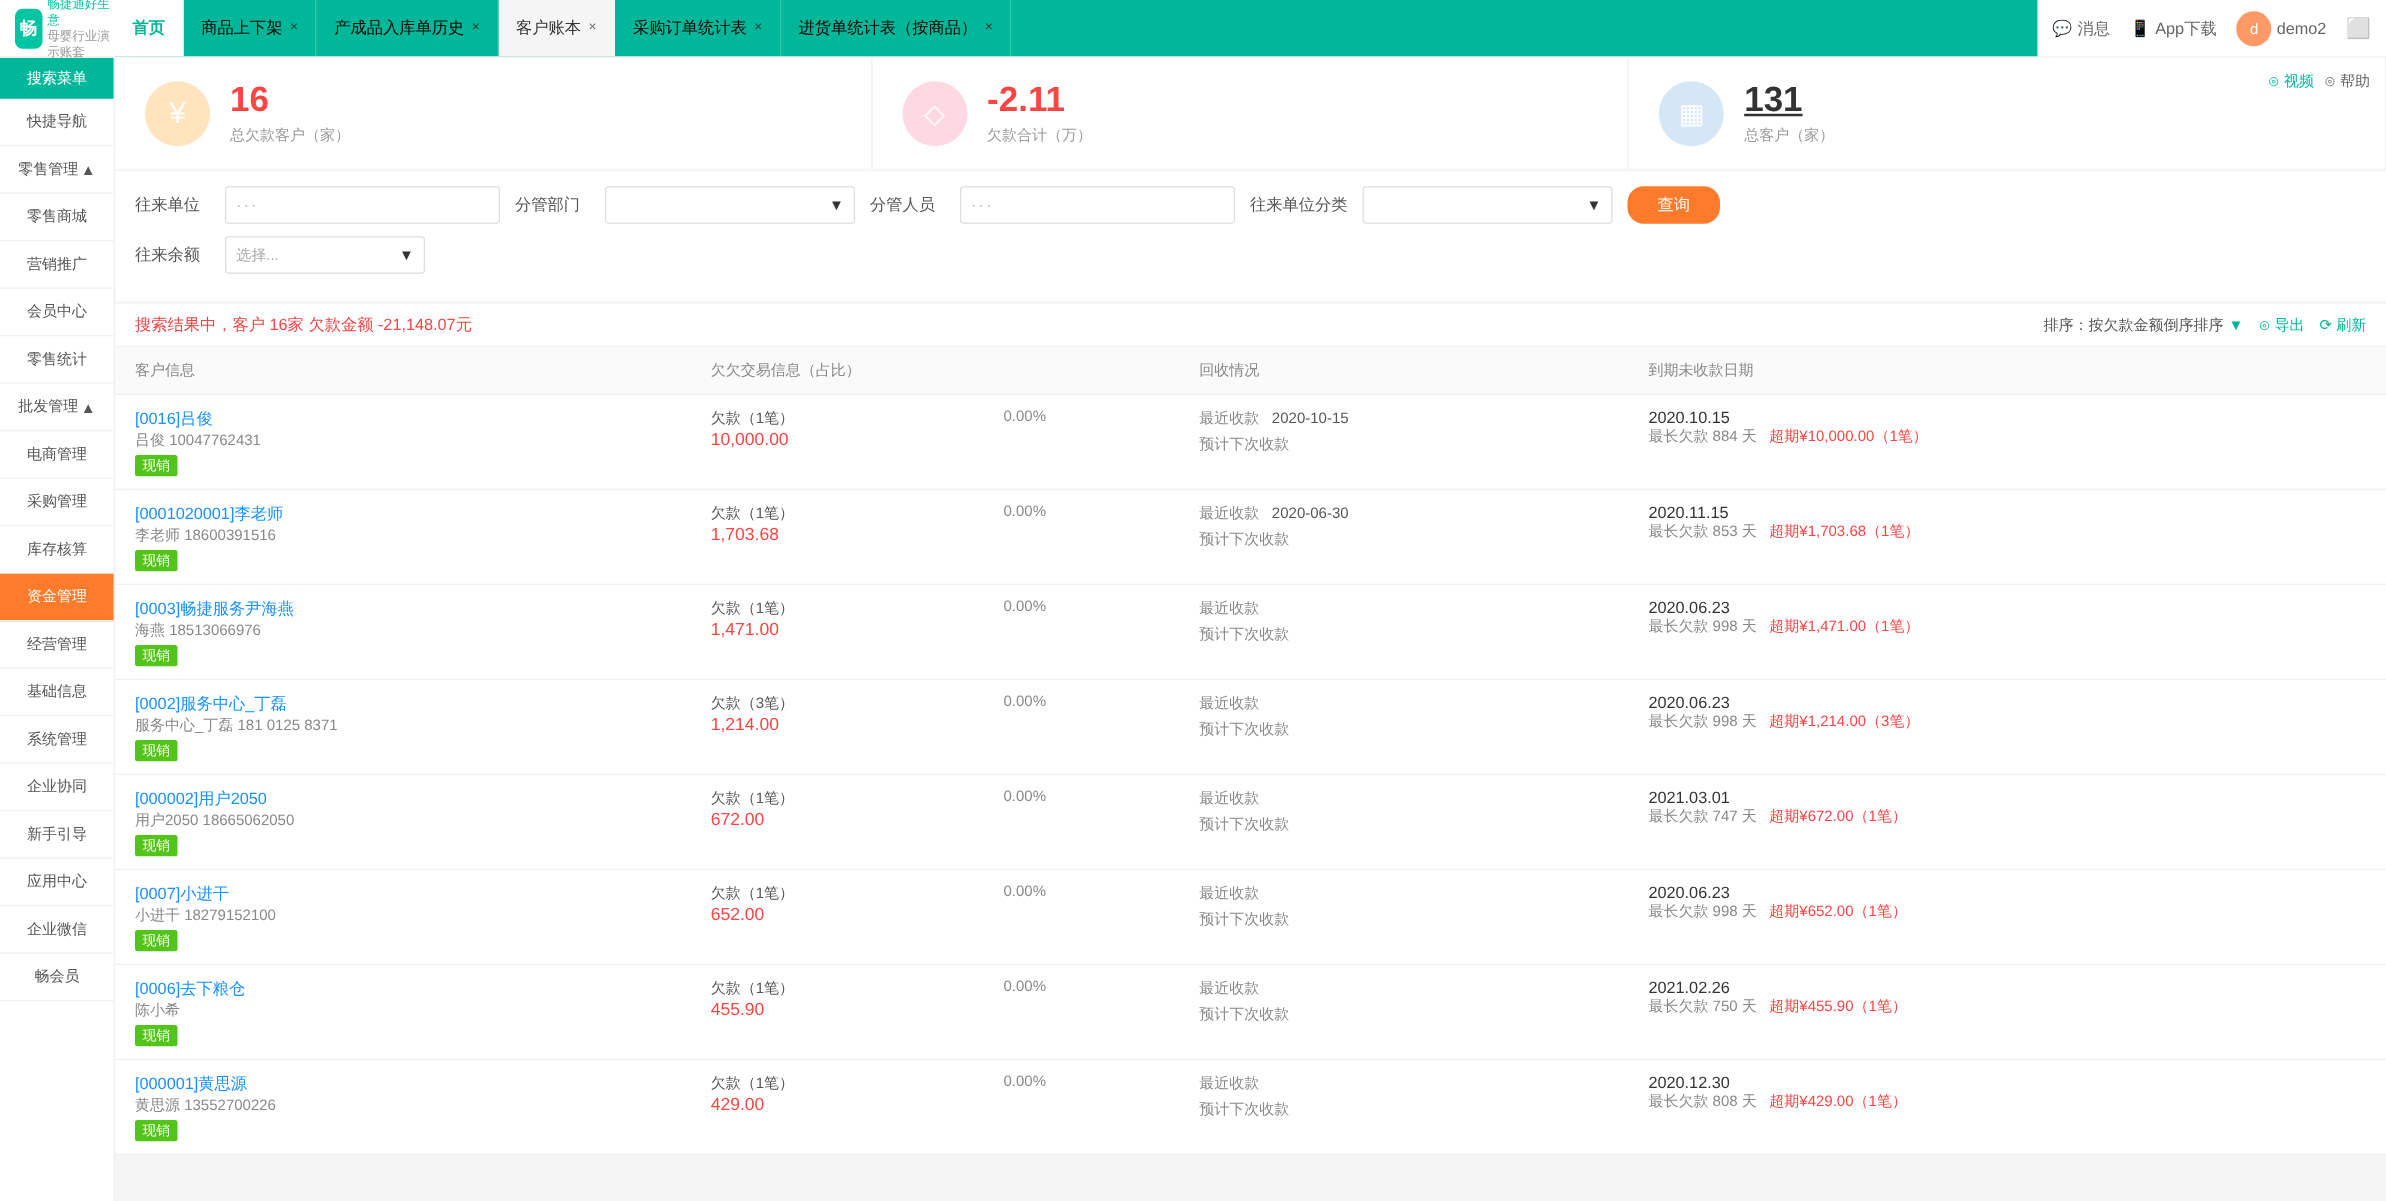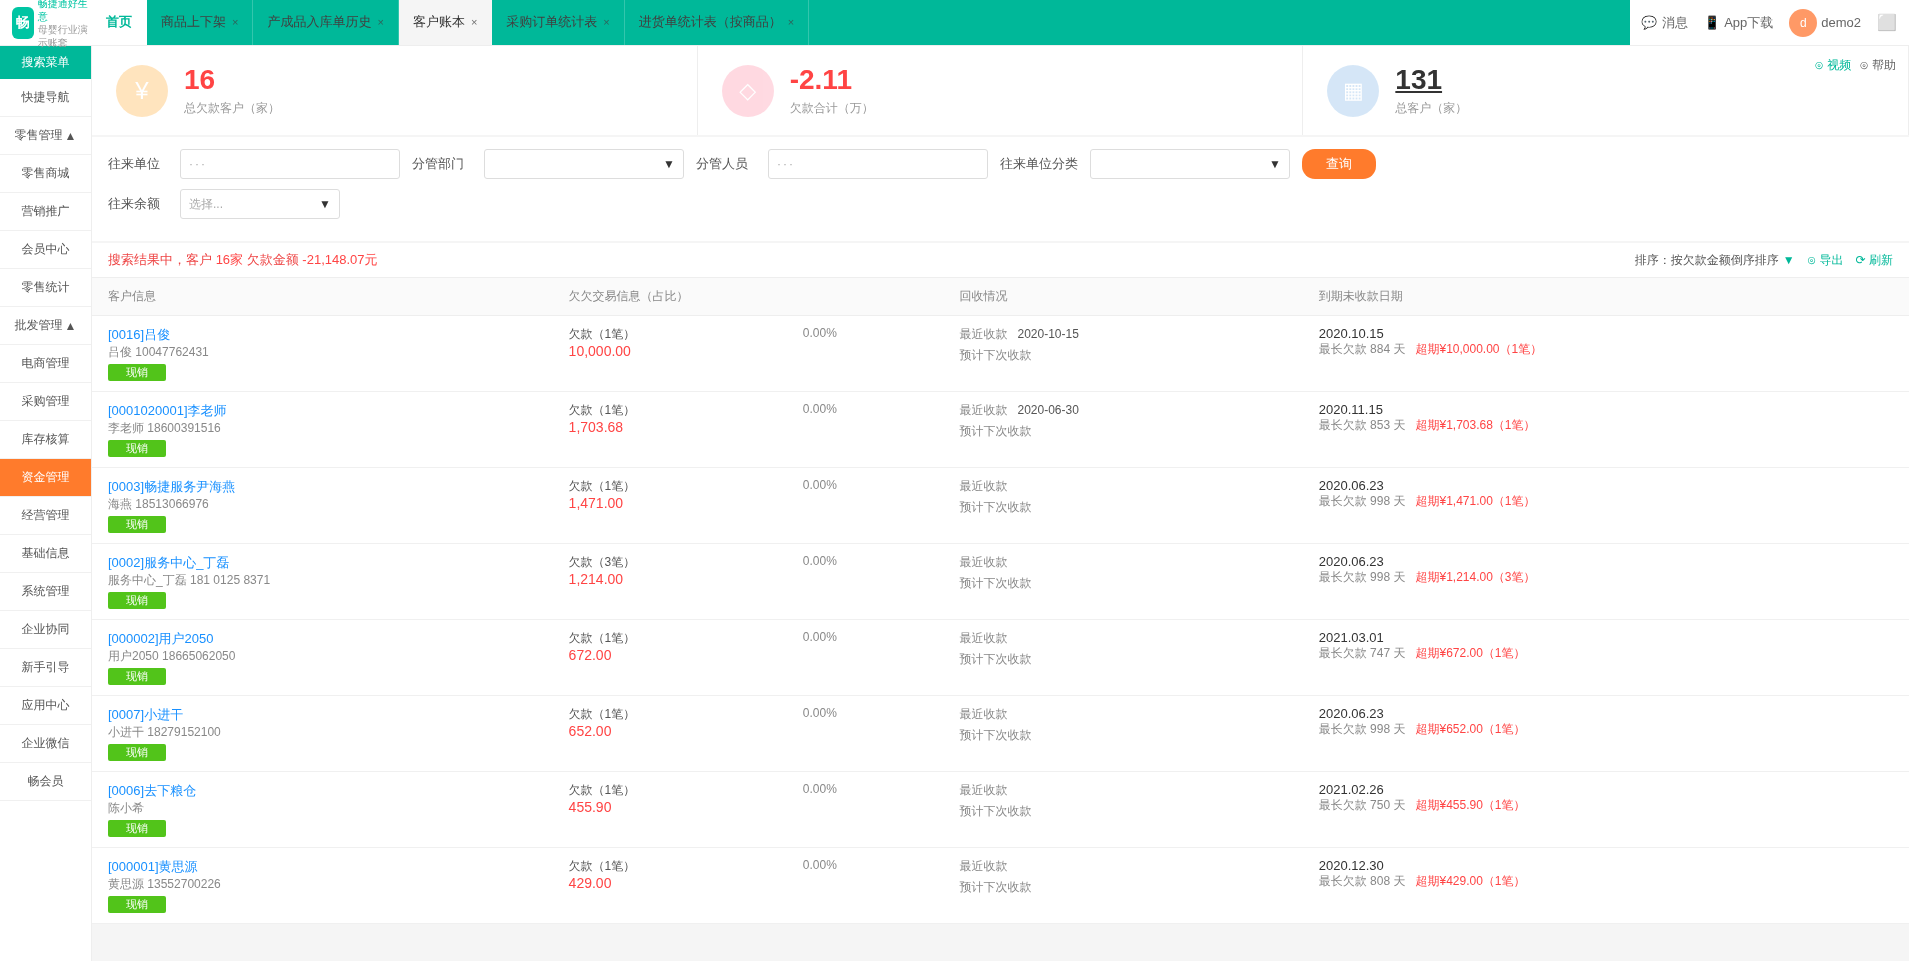--- a/index.html
+++ b/index.html
@@ -15,21 +15,21 @@
     }
     .logo-icon {
       width: 32px; height: 32px; background: #00c5a3; border-radius: 6px;
       display: flex; align-items: center; justify-content: center; color: #fff; font-size: 14px; font-weight: bold;
     }
     .logo-text { font-size: 11px; color: #00c5a3; margin-left: 4px; line-height: 1.2; }
     .nav-tabs-area {
       flex: 1; display: flex; align-items: flex-end; height: 100%; background: #00b899; margin-left: 0;
     }
     .nav-tab {
-      display: flex; align-items: center; padding: 0 14px; color: #404040; font-size: 13px;
+      display: flex; align-items: center; padding: 0 14px; color: #000000; font-size: 13px;
       cursor: pointer; white-space: nowrap; border-right: 1px solid rgba(255,255,255,0.2);
       position: relative; height: 46px;
     }
     .nav-tab.home { background: #fff; color: #00b899; font-weight: bold; }
     .nav-tab.active { background: #f5f5f5; color: #333; }
     .nav-tab .close-x { margin-left: 6px; font-size: 11px; opacity: 0.7; }
     .header-right {
       display: flex; align-items: center; gap: 16px; margin-left: 12px;
     }
     .header-btn { display: flex; align-items: center; gap: 4px; cursor: pointer; color: #666; font-size: 13px; }
@@ -114,21 +114,21 @@
     .data-table { width: 100%; background: #fff; border-collapse: collapse; }
     .data-table thead th {
       padding: 10px 16px; font-size: 12px; color: #888; font-weight: normal;
       border-bottom: 1px solid #eee; text-align: left; background: #fafafa;
     }
     .data-table tbody tr { border-bottom: 1px solid #f0f0f0; }
     .data-table tbody td { padding: 10px 16px; font-size: 12px; vertical-align: top; }
     
     .customer-name { color: #1890ff; cursor: pointer; font-size: 13px; }
     .customer-phone { color: #888; font-size: 12px; }
-    .tag { display: inline-block; padding: 1px 18px; border-radius: 2px; font-size: 11px; margin-top: 3px; }
+    .tag { display: inline-block; padding: 1px 6px; border-radius: 2px; font-size: 11px; margin-top: 3px; }
     .tag.green { background: #52c41a; color: #fff; }
     
     .debt-amount { color: #f44; font-size: 14px; }
     .debt-count { color: #555; font-size: 12px; }
     .debt-percent { color: #888; font-size: 12px; }
     
     .overdue-link { color: #f44; font-size: 12px; cursor: pointer; }
     .overdue-days { color: #888; font-size: 12px; }
 
     .scrollbar { overflow-y: auto; }

